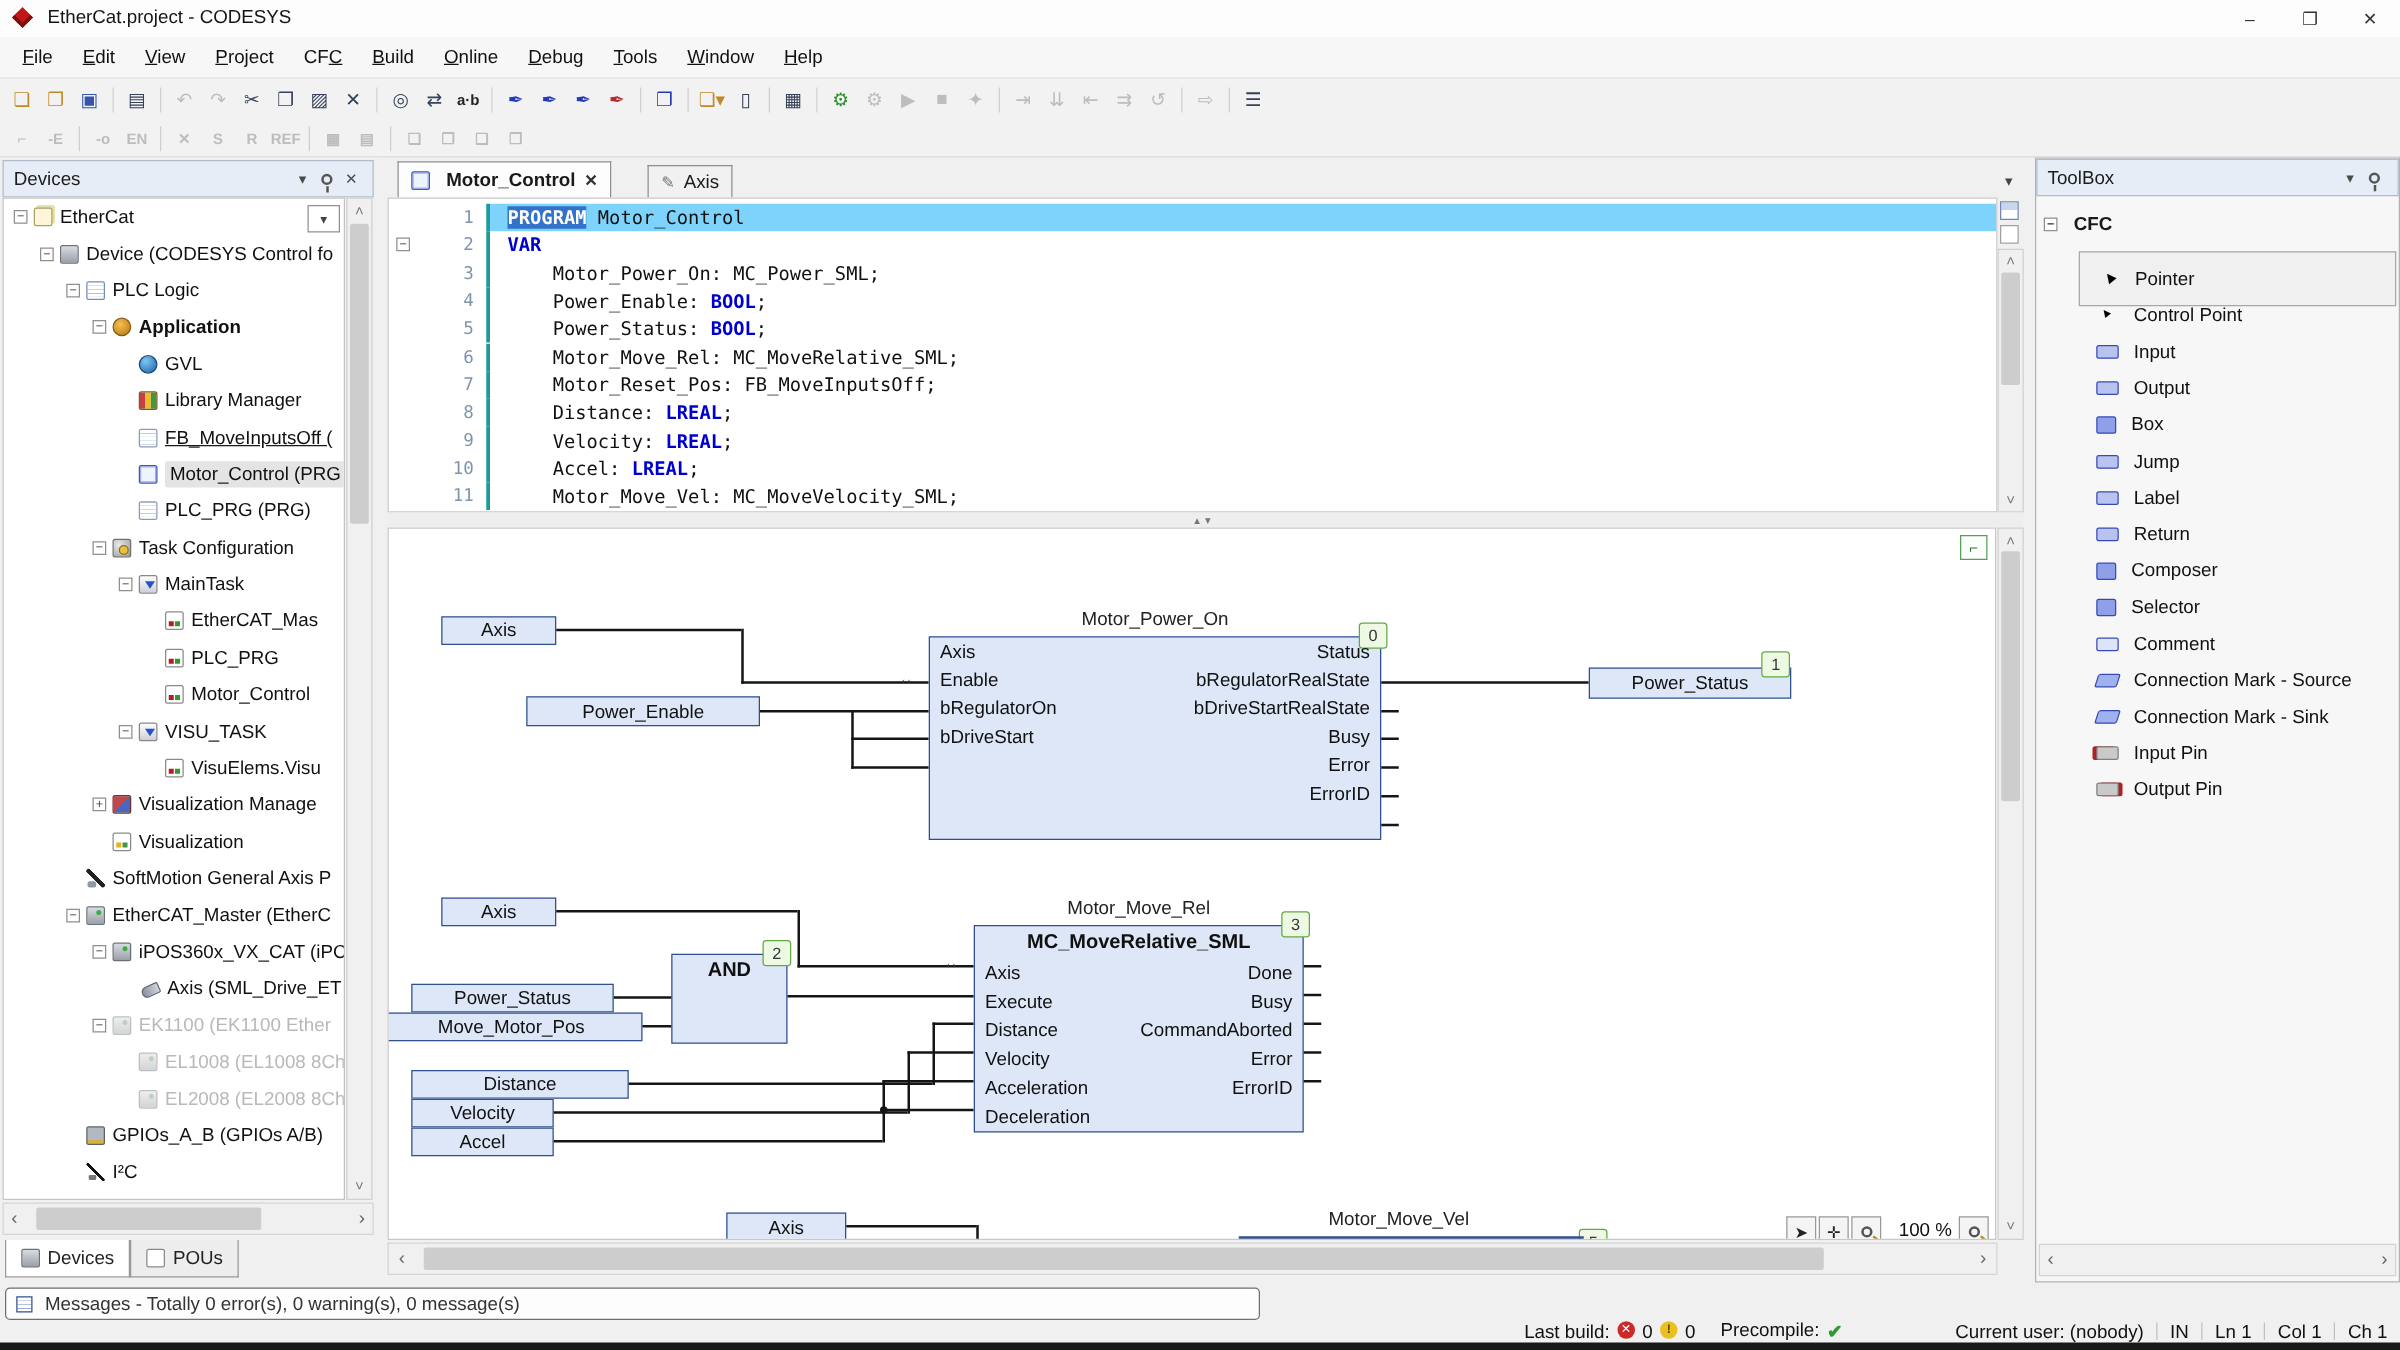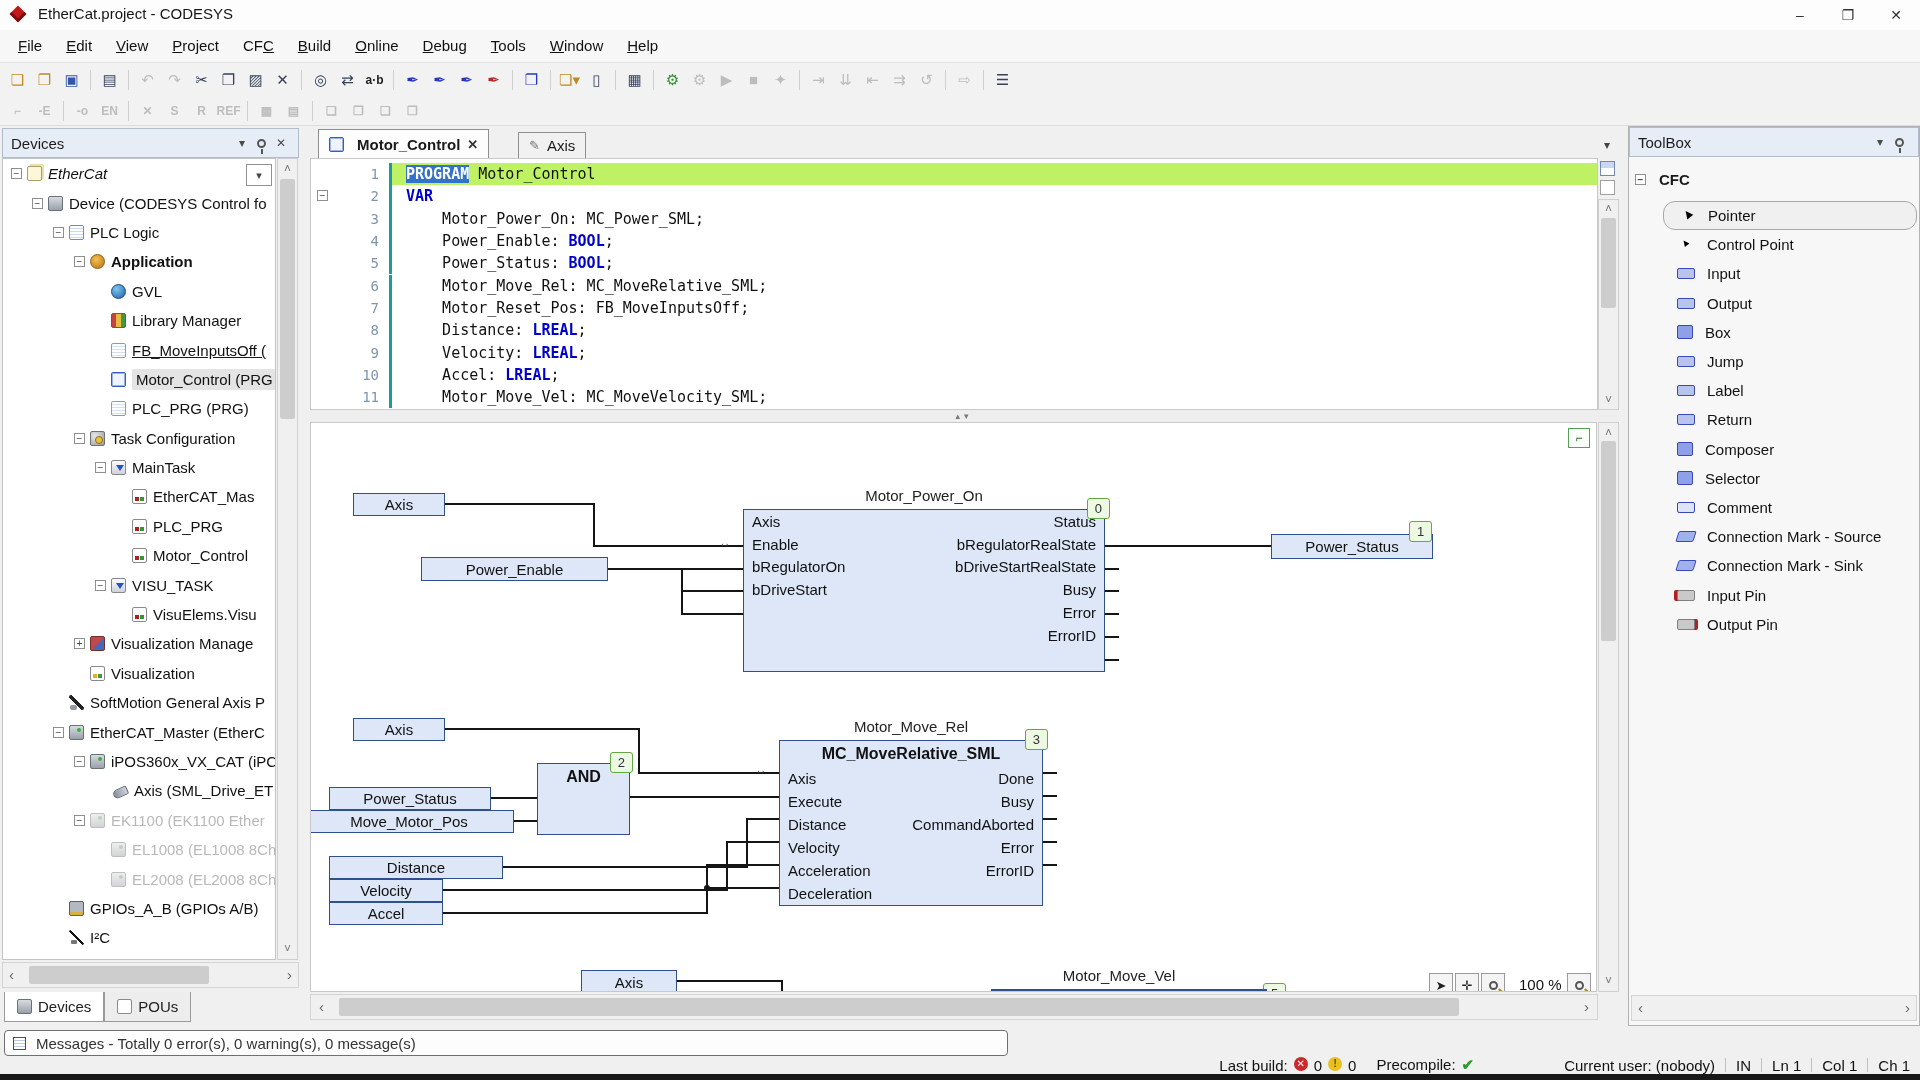--- a/index.html
+++ b/index.html
@@ -47,21 +47,21 @@
         border:1px solid #c4c4c4;overflow:hidden;}
   .trow{height:29.4px;display:flex;align-items:center;white-space:nowrap;overflow:hidden;}
   .texp{width:11px;height:11px;border:1px solid #8f8f8f;background:#fff;flex:none;
         font-size:10px;line-height:9px;text-align:center;color:#444;margin-right:5px;}
   .ticon{width:15px;height:15px;flex:none;margin-right:6px;border-radius:2px;position:relative;}
   .tlabel{font-size:15px;color:#111;}
   .trow.sel .tlabel{background:#e4e4e4;padding:2px 4px;border-radius:2px;}
   .trow.gray .tlabel{color:#b9b9b9;}
   .trow.gray .ticon{opacity:.45;filter:grayscale(.6);}
   .trow.bold .tlabel{font-weight:bold;}
-  .trow.ital .tlabel{font-style:italic;}
+  .trow.ital .tlabel{}
 
   [data-icon="project-icon"]{background:#fdf6d8;border:1px solid #a8a068;box-shadow:2px -2px 0 #e8e0a8;}
   [data-icon="device-icon"],[data-icon="ethercat-device-icon"]{background:linear-gradient(180deg,#d8dce2,#9aa0aa);border:1px solid #6a7078;}
   [data-icon="ethercat-device-icon"]::after{content:"";position:absolute;right:2px;top:2px;width:4px;height:4px;background:#3fae3f;border-radius:50%;}
   [data-icon="plc-logic-icon"]{background:repeating-linear-gradient(180deg,#fff,#fff 2px,#9db4dd 3px);border:1px solid #6f8cc0;}
   [data-icon="application-icon"]{background:radial-gradient(circle at 40% 35%,#f4c050,#b87414);border:1px solid #8a5a10;border-radius:50%;}
   [data-icon="gvl-icon"]{background:radial-gradient(circle at 35% 30%,#7cc8f0,#1f5fa8);border:1px solid #174a80;border-radius:50%;}
   [data-icon="library-icon"]{background:linear-gradient(90deg,#c84040 33%,#e8bc38 33% 66%,#3f9a3f 66%);border:1px solid #7a5a20;}
   [data-icon="pou-icon"]{background:repeating-linear-gradient(180deg,#fff,#fff 2px,#aebfe2 3px);border:1px solid #8a9ab8;}
   [data-icon="prg-icon"]{background:#eef3ff;border:1px solid #3a58c0;box-shadow:inset 0 0 0 1px #9fb2e8;}
@@ -108,21 +108,21 @@
 
   
   .codearea{position:absolute;left:310px;top:158px;width:1288px;height:252px;background:#fff;
             border:1px solid #c8c8c8;overflow:hidden;}
   .cl{position:absolute;left:0;width:100%;height:22.3px;display:flex;align-items:center;}
   .cl .gut{position:absolute;left:28px;width:40px;text-align:right;color:#7f95ad;
            font-family:"DejaVu Sans Mono",monospace;font-size:14px;}
   .cl .bar{position:absolute;left:78px;width:3px;height:100%;background:#1d9a9a;}
   .cl .txt{position:absolute;left:81px;right:0;height:100%;display:flex;align-items:center;
            padding-left:14px;font-family:"DejaVu Sans Mono",monospace;font-size:15px;white-space:pre;}
-  .cl.hl .txt{background:#bef264;}
+  .cl.hl .txt{background:#7dd3fc;}
   .seg.k{color:#0000cc;font-weight:bold;}
   .seg.ksel{color:#fff;background:#3272c8;font-weight:bold;}
   .seg.p{color:#111;}
   .fold{position:absolute;left:6px;top:5px;width:11px;height:11px;border:1px solid #8f8f8f;background:#fff;
         font-size:10px;line-height:9px;text-align:center;color:#444;}
   .csplit-ic{position:absolute;left:1600px;top:161px;width:15px;height:15px;border:1px solid #7288b0;background:#fff;
              box-shadow:inset 0 6px 0 #c9d6ee;}
   .csplit-ic2{position:absolute;left:1600px;top:180px;width:15px;height:15px;border:1px solid #a0a0a0;background:#fff;}
 
   .esplit{position:absolute;left:310px;top:410px;width:1308px;height:12px;background:#eeeeee;
@@ -148,21 +148,21 @@
              color:#2f6f2f;font-size:12px;display:flex;align-items:center;justify-content:center;}
   .zoombtn{position:absolute;width:24px;height:24px;border:1px solid #9a9a9a;background:#f4f4f4;
            display:flex;align-items:center;justify-content:center;color:#222;font-size:13px;}
   .zoomlvl{position:absolute;font-size:15px;color:#111;}
   .mag{width:9px;height:9px;border:2px solid #555;border-radius:50%;position:relative;}
   .mag::after{content:"";position:absolute;left:7px;top:7px;width:6px;height:2px;background:#b08820;transform:rotate(40deg);}
 
   
   .tbxpanel{position:absolute;left:1628px;top:126px;width:292px;height:900px;background:#f7f7f7;border:1px solid #b2b2b2;}
   .tbxgroup{position:absolute;left:6px;top:44px;display:flex;align-items:center;gap:8px;font-weight:bold;}
-  .tbxitem{position:absolute;left:34px;width:254px;height:29px;display:flex;align-items:center;gap:12px;padding-left:14px;color:#111;border-radius:12px;}
+  .tbxitem{position:absolute;left:34px;width:254px;height:44px;display:flex;align-items:center;gap:12px;padding-left:14px;color:#111;}
   .tbxitem.sel{border:1px solid #a8a8a8;background:#f0f0f0;}
   .tbxi{width:18px;height:11px;background:#b9c4ee;border:1px solid #3848b8;border-radius:2px;flex:none;position:relative;}
   .tbxi.ptr,.tbxi.cpt{background:none;border:none;}
   .tbxi.ptr::after,.tbxi.cpt::after{content:"▲";position:absolute;left:3px;top:-4px;color:#000;font-size:13px;transform:rotate(-38deg);}
   .tbxi.cpt::after{font-size:10px;top:-2px;}
   .tbxi.tall{height:14px;width:16px;background:#8fa0e8;}
   .tbxi.lite{background:#dde4f8;}
   .tbxi.skew{transform:skewX(-18deg);background:#9fb2ee;}
   .tbxi.pin1{background:#c9c9c9;border-color:#808080;box-shadow:-3px 0 0 #b02020;}
   .tbxi.pin2{background:#c9c9c9;border-color:#808080;box-shadow:3px 0 0 #b02020;}

